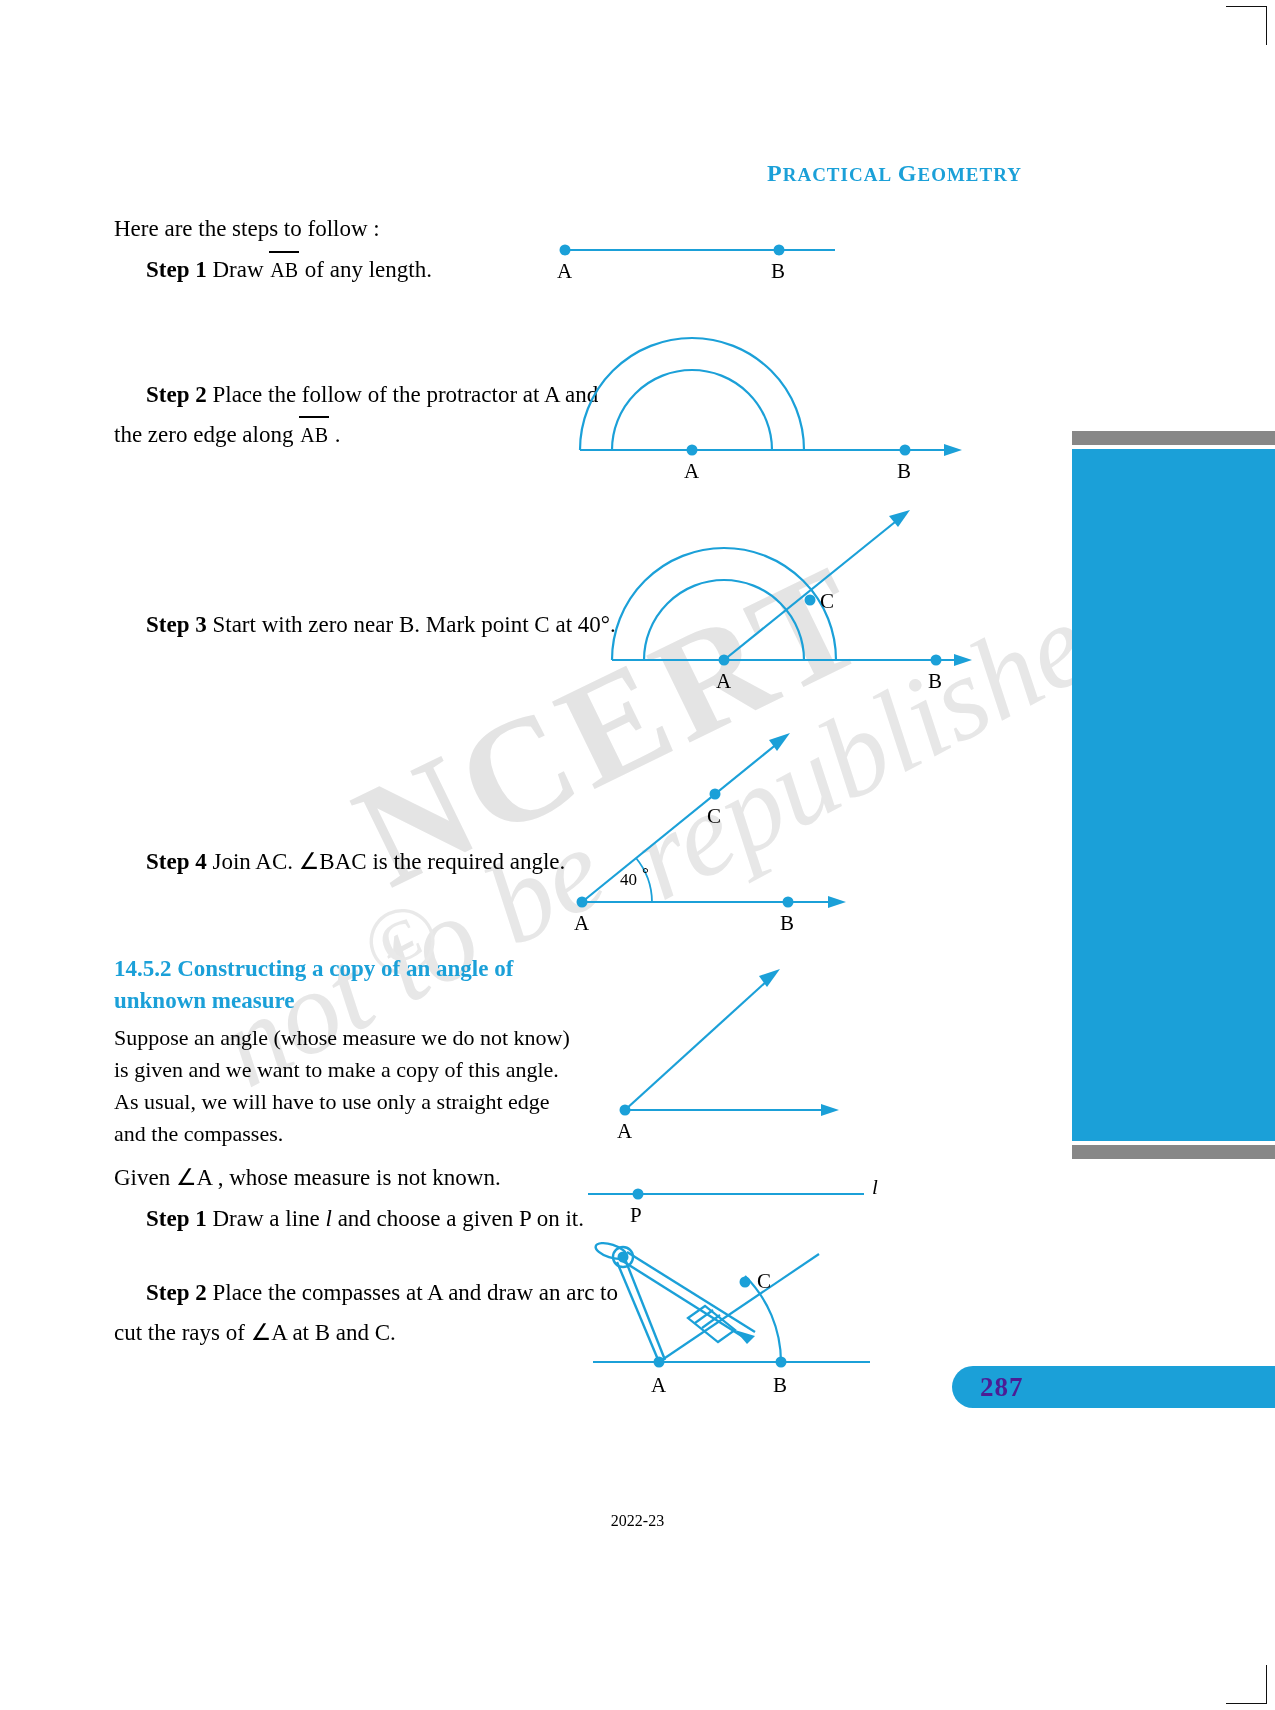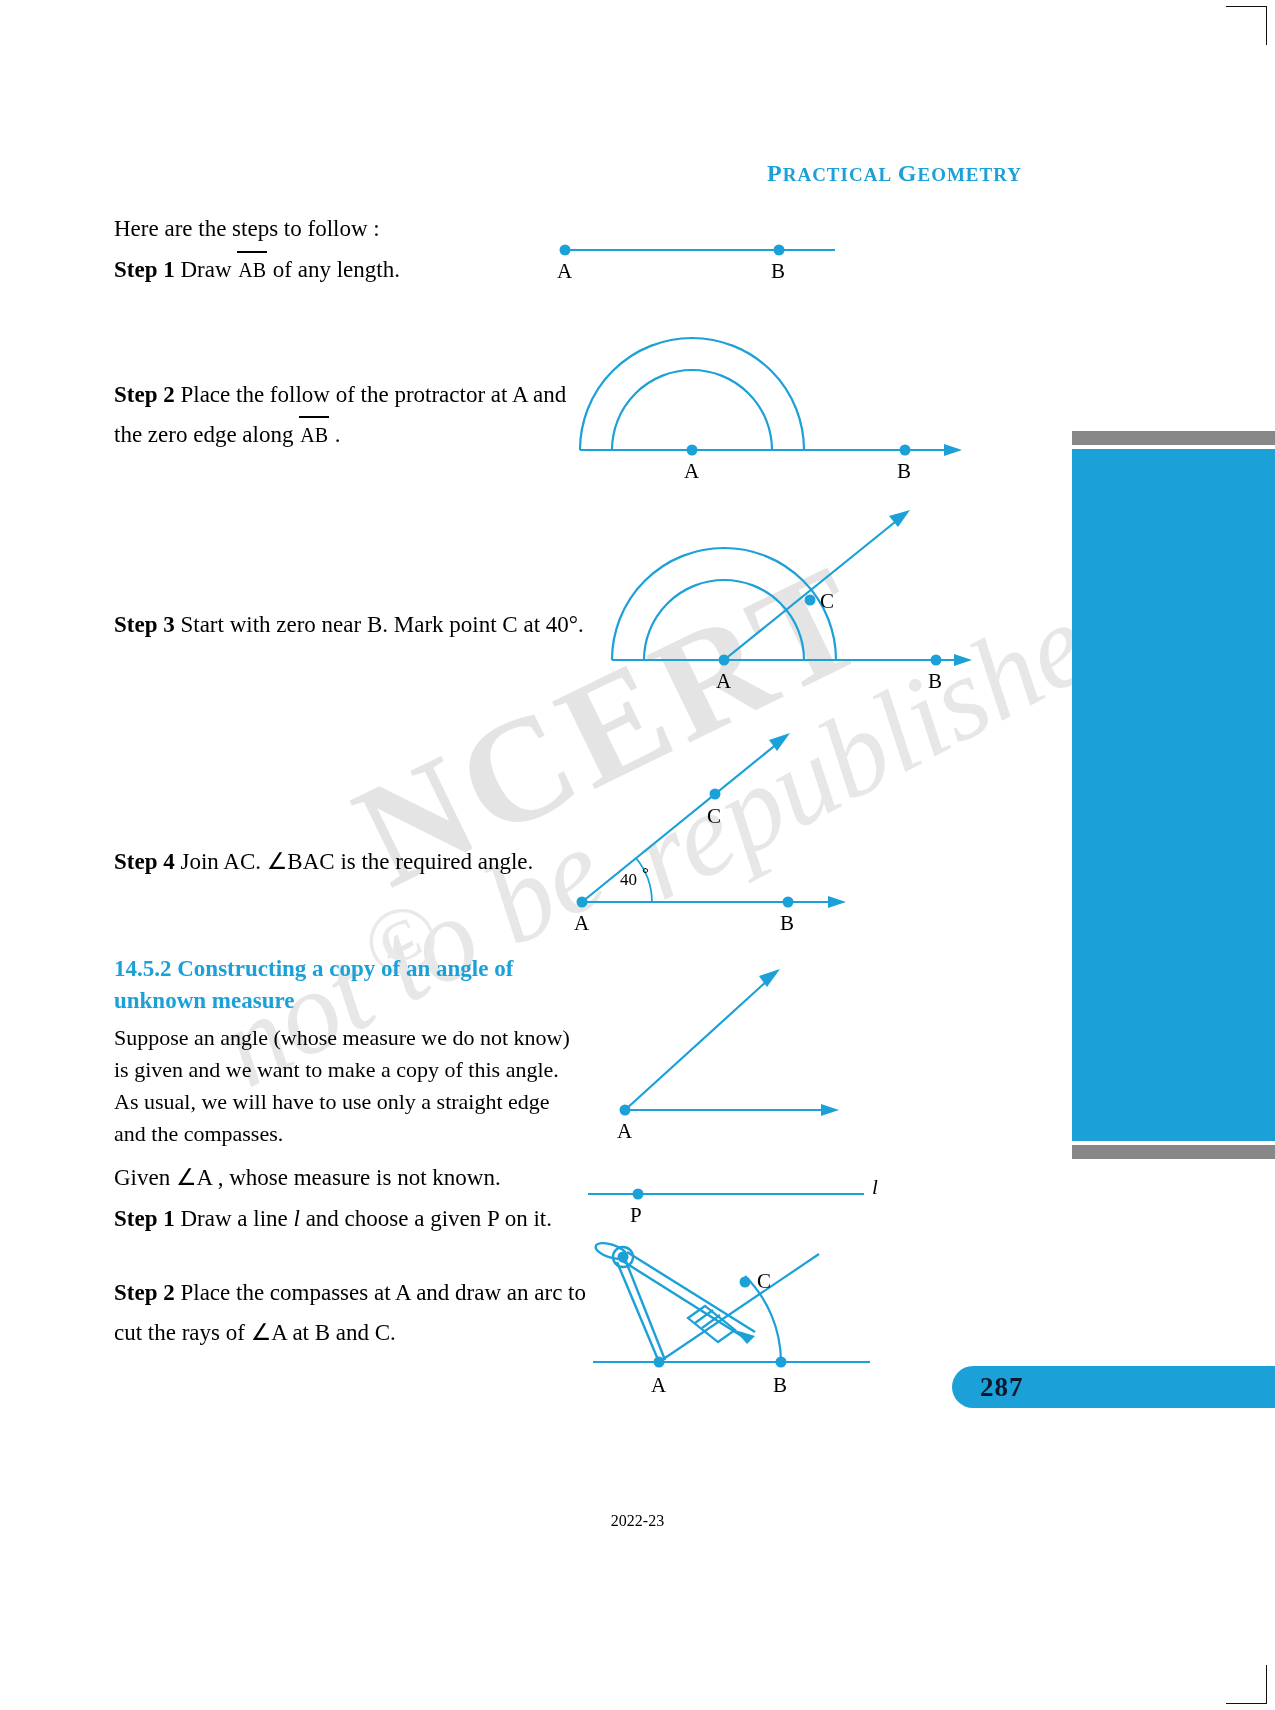--- a/index.html
+++ b/index.html
@@ -74,36 +74,36 @@
   .rail-bot{position:absolute;left:1072px;top:1145px;width:203px;height:14px;background:#878787;z-index:2;}
 
   
   .pagenum{
     position:absolute;left:952px;top:1366px;width:323px;height:42px;
     background:#1BA0D8;border-radius:21px 0 0 21px;
     z-index:4;
   }
   .pagenum span{
     position:absolute;left:28px;top:6px;
-    color:#0f172a;font-weight:700;font-size:27px;
+    color:#4c1d95;font-weight:700;font-size:27px;
     font-family:"Liberation Serif",serif;
     letter-spacing:1px;
   }
 
   
   .footer{
     position:absolute;left:0;top:1512px;width:1275px;
     text-align:center;font-size:16px;color:#000;
     font-family:"Liberation Serif",serif;
     z-index:3;
   }
 
   
   .txt{position:absolute;z-index:3;font-family:"Liberation Serif",serif;text-align:center;}
-  .b{font-weight:700;}
+  .b{font-weight:700;margin-left:32px;}
   .t18{font-size:23px;line-height:40px;}
   .t17{font-size:22px;line-height:34px;}
   .ob{border-top:2px solid #000;padding:7px 1px;display:inline-block;line-height:1.05;}
   .heading{
     color:#1BA0D8;font-weight:700;font-size:23px;line-height:33px;
   }
   .ital{font-style:italic;}
 
   svg{display:block;overflow:visible;}
   .fig{position:absolute;z-index:3;}

